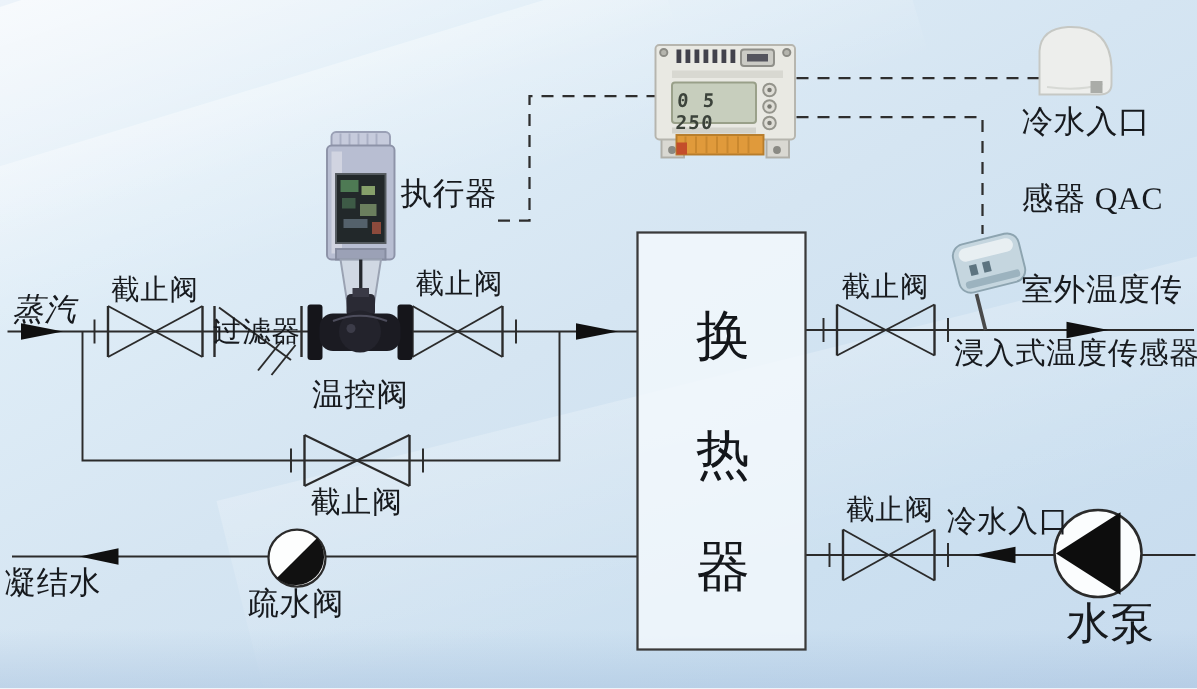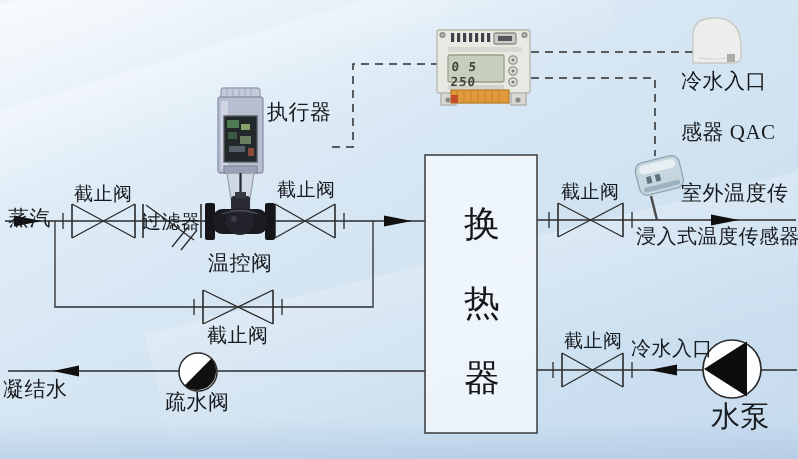--- a/index.html
+++ b/index.html
@@ -210,24 +210,24 @@
       <rect x="655" y="174" width="5" height="7" fill="#5d7480" stroke="none"></rect>
     </g>
 
     <g>
       <path d="M693 63 L693 34 Q694 19 712 18 Q740 17 741 45 L741 56 Q741 63 733 63 Z" fill="#edeeec" stroke="#c6c8c4"></path>
       <path d="M698 58 Q720 61 735 56" stroke="#d7d9d5" fill="none"></path>
       <rect x="727" y="54" width="8" height="8" fill="#aaaca8" stroke="none"></rect>
     </g>
   </svg>
 
-  <div class="lbl fs21" style="left:8px;top:208px;">蒸汽</div>
+  <div class="lbl fs21" style="left:8px;top:196px;font-style:italic;">蒸汽</div>
   <div class="lbl fs19" style="left:74px;top:184px;">截止阀</div>
   <div class="lbl fs19" style="left:142px;top:184px;margin-top:28px;">过滤器</div>
-  <div class="lbl fs21" style="left:267px;top:102px;text-align:center;">执行器</div>
+  <div class="lbl fs21" style="left:267px;top:119px;text-align:center;">执行器</div>
   <div class="lbl fs19" style="left:277px;top:180px;">截止阀</div>
   <div class="lbl fs21" style="left:208px;top:253px;">温控阀</div>
   <div class="lbl fs20" style="left:207px;top:325px;">截止阀</div>
 
   <div class="hxc" style="top:200px;">换</div>
   <div class="hxc" style="top:279px;">热</div>
   <div class="hxc" style="top:354px;">器</div>
 
   <div class="lbl fs19" style="left:561px;top:182px;">截止阀</div>
   <div class="lbl fs21" style="left:681px;top:183px;">室外温度传</div>

